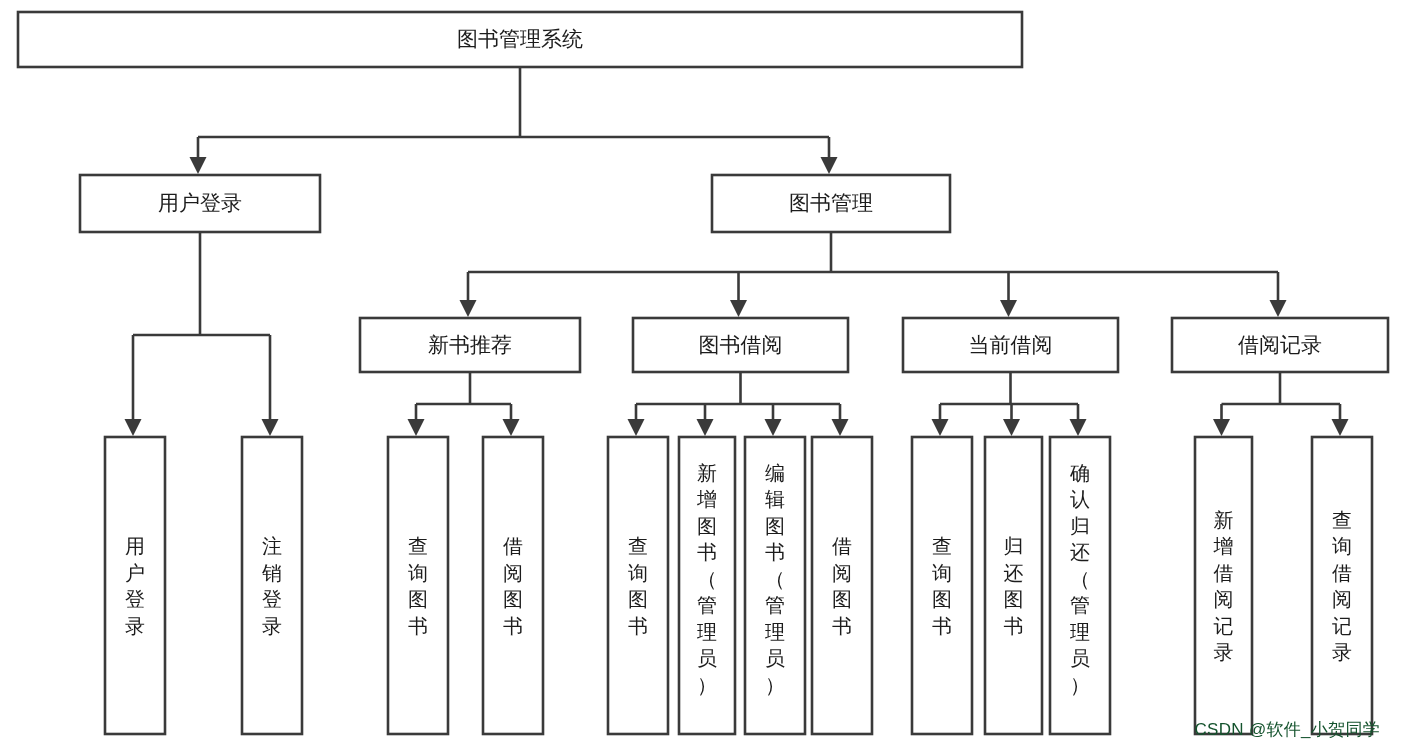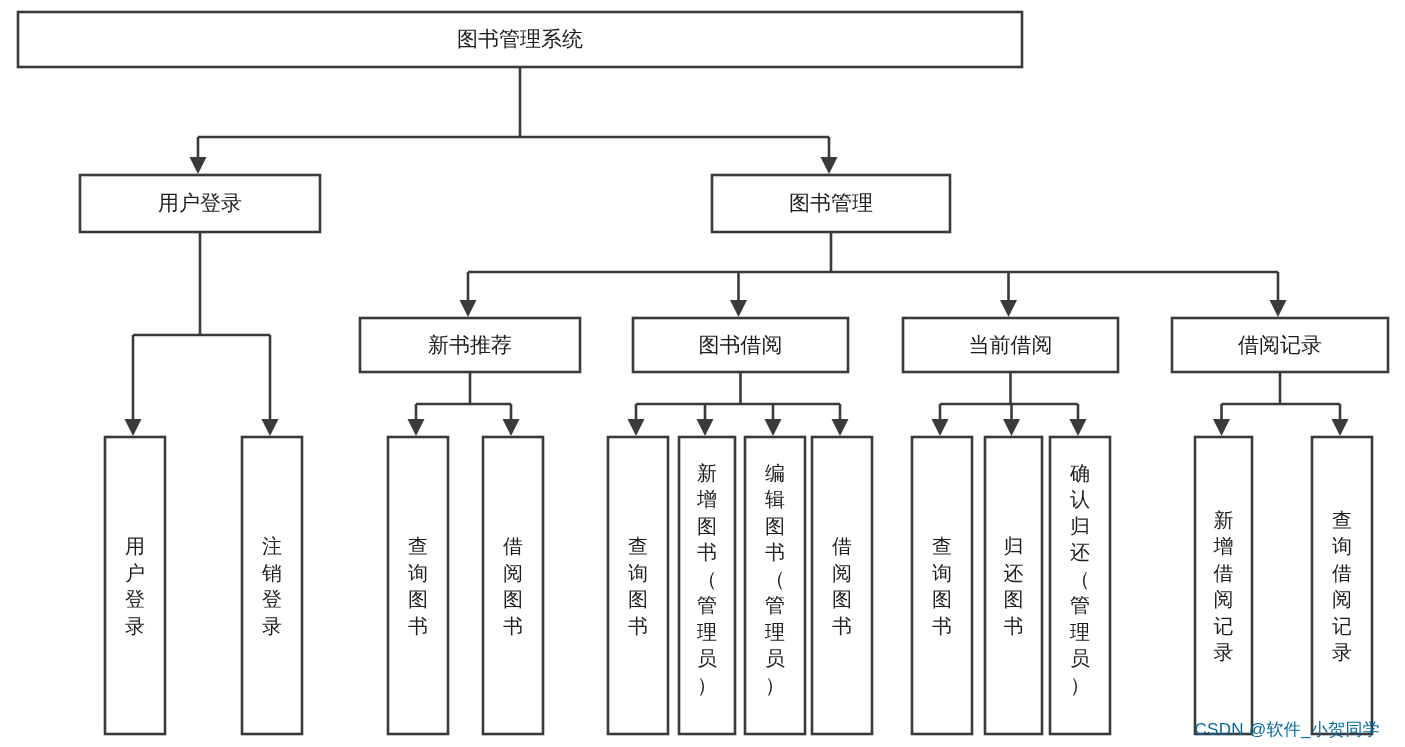--- a/index.html
+++ b/index.html
@@ -53,21 +53,21 @@
   .arrow-head {
     fill: #3a3a3a;
     stroke: none;
   }
   .watermark-text {
     position: absolute;
     right: 14px;
     bottom: 6px;
     font-family: "Liberation Sans", "DejaVu Sans", sans-serif;
     font-size: 17px;
-    color: #0369a1;
+    color: #14532d;
     white-space: nowrap;
     letter-spacing: 0.3px;
     user-select: none;
   }
 </style>
 </head>
 <body>
 
 <div id="diagram-root">
   <svg id="tree-svg" viewBox="0 0 1405 747">

